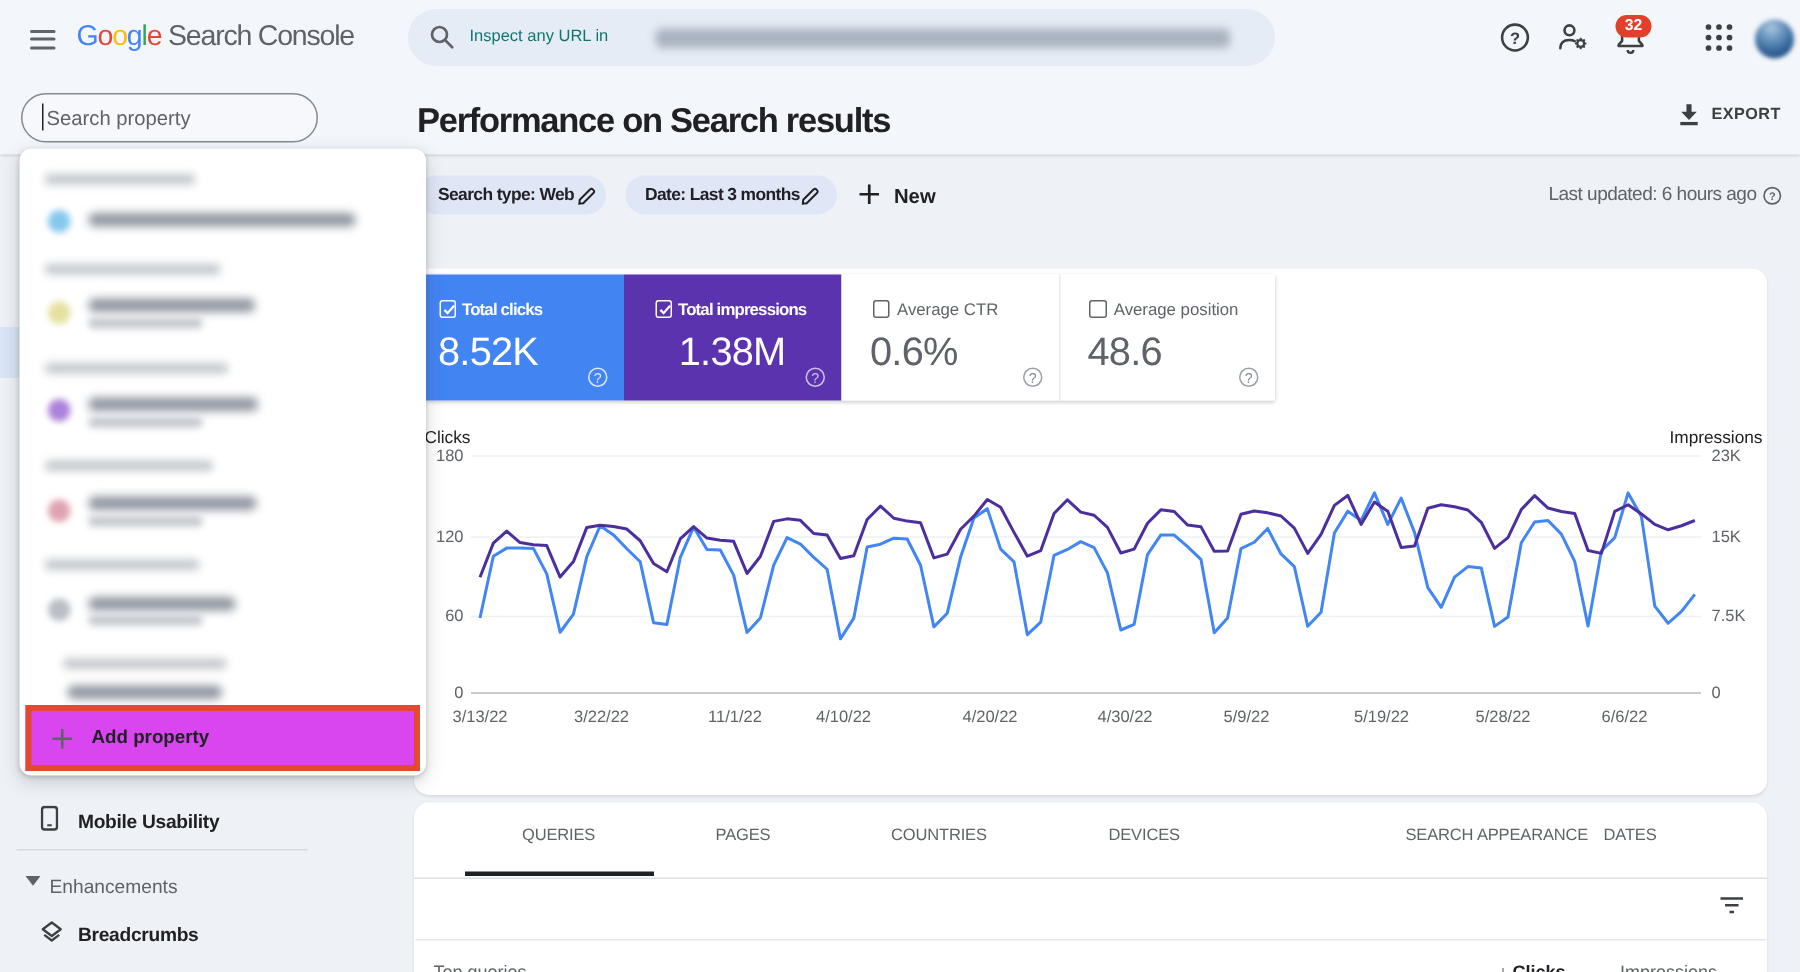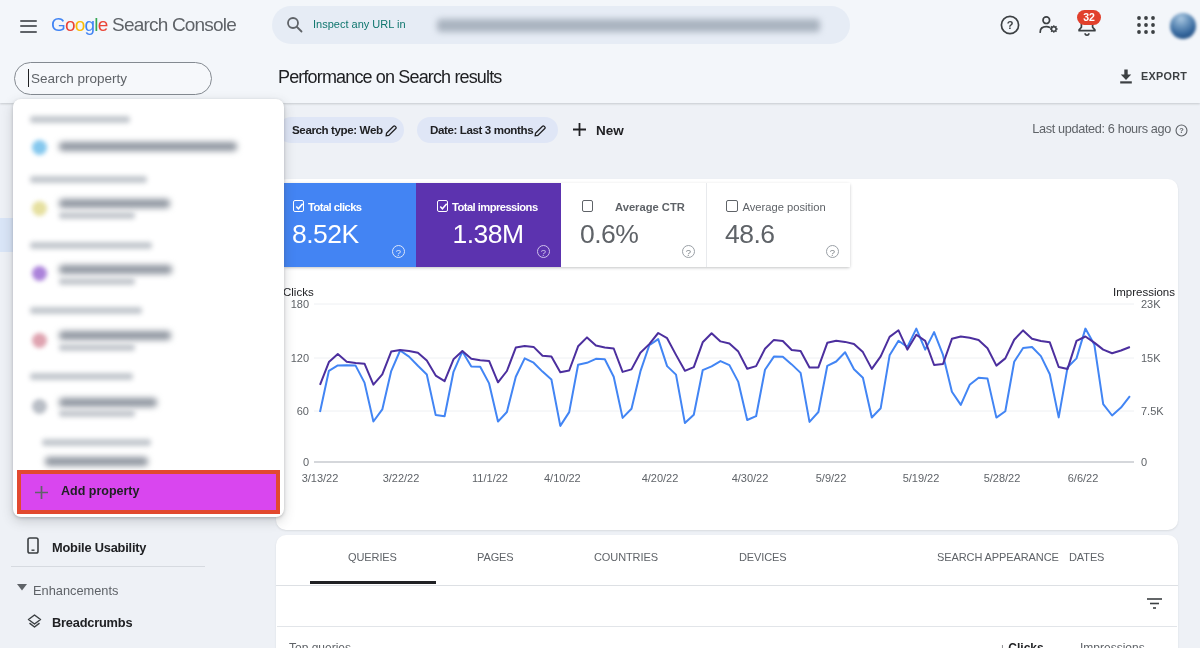--- a/index.html
+++ b/index.html
@@ -93,21 +93,21 @@
     <circle cx="3" cy="10" r="1.9"></circle>
       <circle cx="10" cy="10" r="1.9"></circle>
       <circle cx="17" cy="10" r="1.9"></circle>
     <circle cx="3" cy="17" r="1.9"></circle>
       <circle cx="10" cy="17" r="1.9"></circle>
       <circle cx="17" cy="17" r="1.9"></circle>
   </g>
 </svg>
 <div class="abs" style="left:1170px; top:12.5px; width:26px; height:26px; border-radius:50%; filter:blur(1.5px); background:radial-gradient(circle at 42% 22%, #a9c6e0 0%, #6d97bf 30%, #38699e 60%, #1d4a7e 85%, #173e6b 100%);"></div>
 
-<div class="abs dtx" style="left:278px; top:67px; font-size:18px; font-weight:normal; letter-spacing:-0.85px;">Performance on Search results</div>
+<div class="abs dtx" style="left:278px; top:67px; font-size:23px; font-weight:bold; letter-spacing:-0.85px;">Performance on Search results</div>
 <svg class="abs" style="left:1119px; top:69px;" width="14" height="15" viewBox="0 0 14 15">
   <rect x="5.3" y="0.5" width="3.4" height="5.5" fill="#3c4043"></rect>
   <path d="M1.8 5.5 h10.4 L7 11 Z" fill="#3c4043"></path>
   <rect x="1.2" y="12.3" width="11.6" height="2.2" fill="#3c4043"></rect>
 </svg>
 <div class="abs" style="left:1141px; top:70px; font-size:10.8px; font-weight:bold; letter-spacing:0.3px; color:#3c4043;">EXPORT</div>
 
 <div class="chip" style="left:278px; width:126px; padding-left:14px;">Search type: Web</div>
 <svg class="abs" style="left:385px; top:123.5px;" width="13" height="13" viewBox="0 0 13 13">
   <path d="M1.5 9.2 L8.5 2.2 a1.1 1.1 0 0 1 1.6 0 l0.7 0.7 a1.1 1.1 0 0 1 0 1.6 L3.8 11.5 L1.2 11.8 Z" fill="none" stroke="#202124" stroke-width="1.3"></path>
@@ -144,21 +144,21 @@
         <svg width="9" height="9" viewBox="0 0 9 9" style="margin:1px;">
           <path d="M1.3 4.6 L3.4 6.8 L7.7 1.8" fill="none" stroke="#fff" stroke-width="1.5"></path>
         </svg>
       </div>
     <div class="lbl" style="left:36px; color:#fff;">Total impressions</div>
     <div class="val" style="left:20.5px; color:#fff;margin-left:16px;">1.38M</div>
     <div class="qm" style="border:1.2px solid #cfc2ec; color:#cfc2ec;">?</div>
   </div>
   <div class="mc" style="width:145px; background:#fff;">
     <div class="cb" style="border:1.7px solid #5f6368; left:20.5px;"></div>
-    <div class="lbl gtx" style="left:54px; font-weight:bold; letter-spacing:0;">Average CTR</div>
+    <div class="lbl gtx" style="left:37px; font-weight:normal; letter-spacing:0;">Average CTR</div>
     <div class="val gtx" style="left:19px;">0.6%</div>
     <div class="qm" style="border:1.2px solid #9aa0a6; color:#80868b;">?</div>
   </div>
   <div class="mc" style="width:144px; background:#fff; border-left:1px solid #e8eaed;">
     <div class="cb" style="border:1.7px solid #5f6368; left:19px;"></div>
     <div class="lbl gtx" style="left:35.5px; font-weight:normal; letter-spacing:0;">Average position</div>
     <div class="val gtx" style="left:18px;">48.6</div>
     <div class="qm" style="border:1.2px solid #9aa0a6; color:#80868b;">?</div>
   </div>
 </div>

